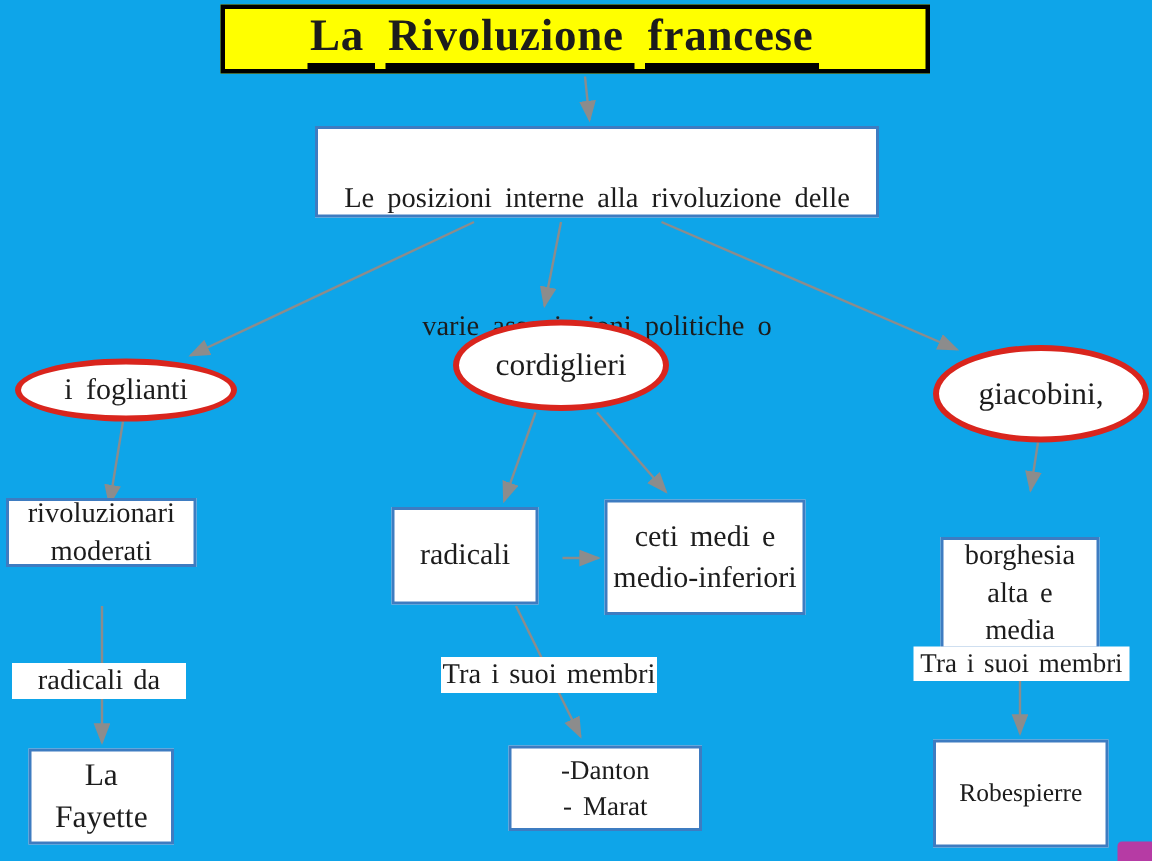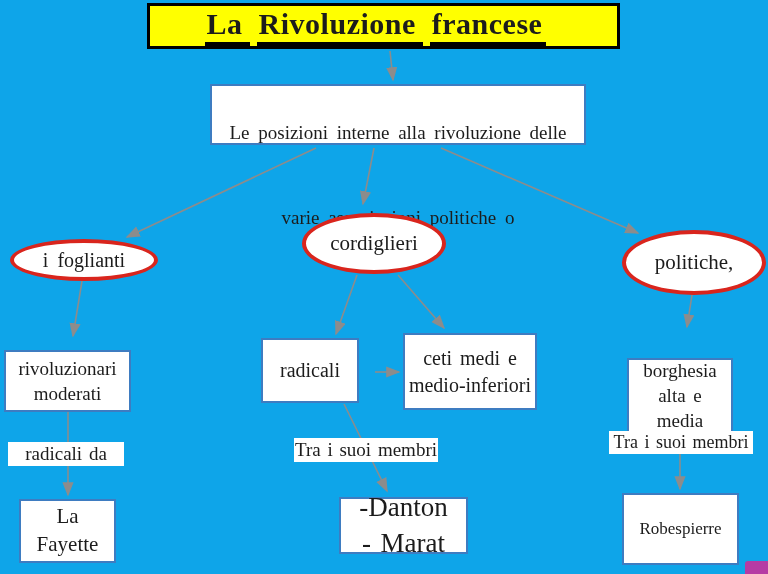--- a/index.html
+++ b/index.html
@@ -96,39 +96,39 @@
 
   <div class="ellipse" style="left:302px;top:213px;width:144px;height:61px;font-size:21px;">
       <span>cordiglieri</span>
     </div>
 
   <div class="ellipse" style="left:10px;top:239px;width:148px;height:42px;">
       <span>i foglianti</span>
     </div>
 
   <div class="ellipse" style="left:622px;top:230px;width:144px;height:65px;font-size:21px;">
-      <span>politiche,</span>
+      <span>giacobini,</span>
     </div>
 
-  <div class="node blue-box" style="left:4px;top:350px;width:127px;height:62px;font-size:19px;">rivoluzionari
+  <div class="node blue-box" style="left:4px;top:332px;width:127px;height:46px;font-size:19px;">rivoluzionari
 moderati</div>
 
   <div class="edge-label" style="left:8px;top:442px;width:116px;">radicali da</div>
 
   <div class="node blue-box" style="left:19px;top:499px;width:97px;height:64px;font-size:21px;">La
 Fayette</div>
 
   <div class="node blue-box" style="left:261px;top:338px;width:98px;height:65px;font-size:20px;">radicali</div>
 
   <div class="node blue-box" style="left:403px;top:333px;width:134px;height:77px;font-size:20px;">ceti medi e
 medio-inferiori</div>
 
   <div class="edge-label" style="left:294px;top:438px;width:144px;">Tra i suoi membri</div>
 
-  <div class="node blue-box" style="left:339px;top:497px;width:129px;height:57px;font-size:27px;">-Danton
+  <div class="node blue-box" style="left:339px;top:497px;width:129px;height:57px;font-size:18px;">-Danton
 - Marat</div>
 
   <div class="node blue-box" style="left:627px;top:322px;width:106px;height:75px;font-size:19px;margin-top:36px;">borghesia
 alta e
 media</div>
 
   <div class="edge-label" style="left:609px;top:431px;width:144px;font-size:18px;">Tra i suoi membri</div>
 
   <div class="node blue-box" style="left:622px;top:493px;width:117px;height:72px;font-size:17px;">Robespierre</div>
 

